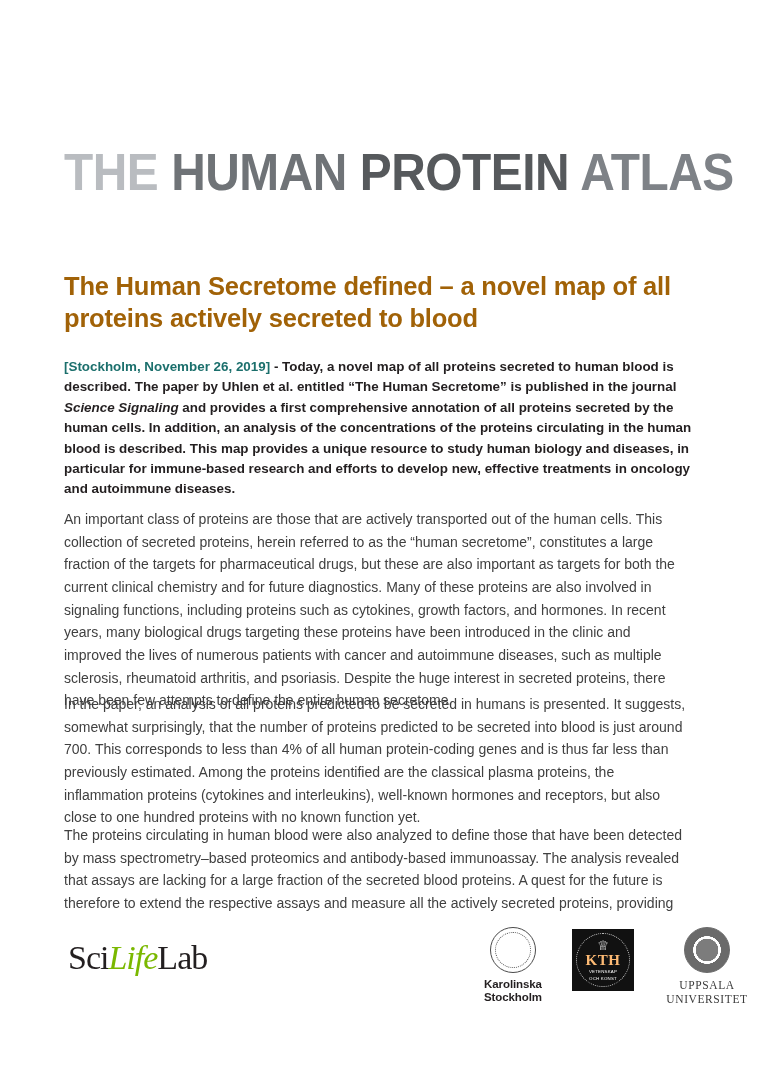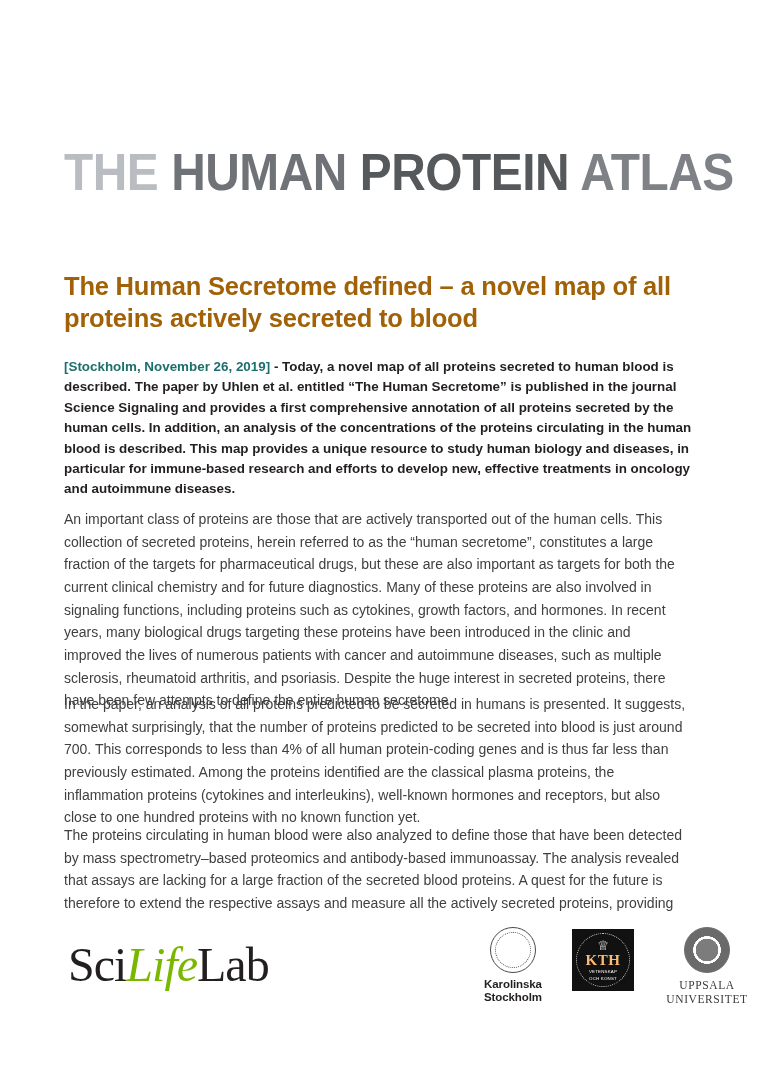--- a/index.html
+++ b/index.html
@@ -82,21 +82,21 @@
     position: absolute;
     left: 64px;
     top: 357px;
     width: 628px;
     font-size: 13.4px;
     font-weight: bold;
     line-height: 1.52;
     color: #231f20;
   }
   .dateline { color: #1b6f6c; margin-top: 24px; }
-  .ital { }
+  .ital { font-style: italic; }
 
   
   .body-copy {
     position: absolute;
     left: 64px;
     width: 628px;
     font-size: 14px;
     line-height: 1.62;
     color: #404040;
   }
@@ -111,21 +111,21 @@
     top: 925px;
     width: 636px;
     height: 90px;
   }
 
   .scilifelab {
     position: absolute;
     left: 4px;
     top: 16px;
     font-family: "Liberation Serif", serif;
-    font-size: 48px;
+    font-size: 34px;
     line-height: 1;
     letter-spacing: -1px;
     white-space: nowrap;
   }
   .sll-dark  { color: #231f20; }
   .sll-green { color: #7ab800; font-style: italic; }
 
   .inst {
     position: absolute;
     text-align: center;

